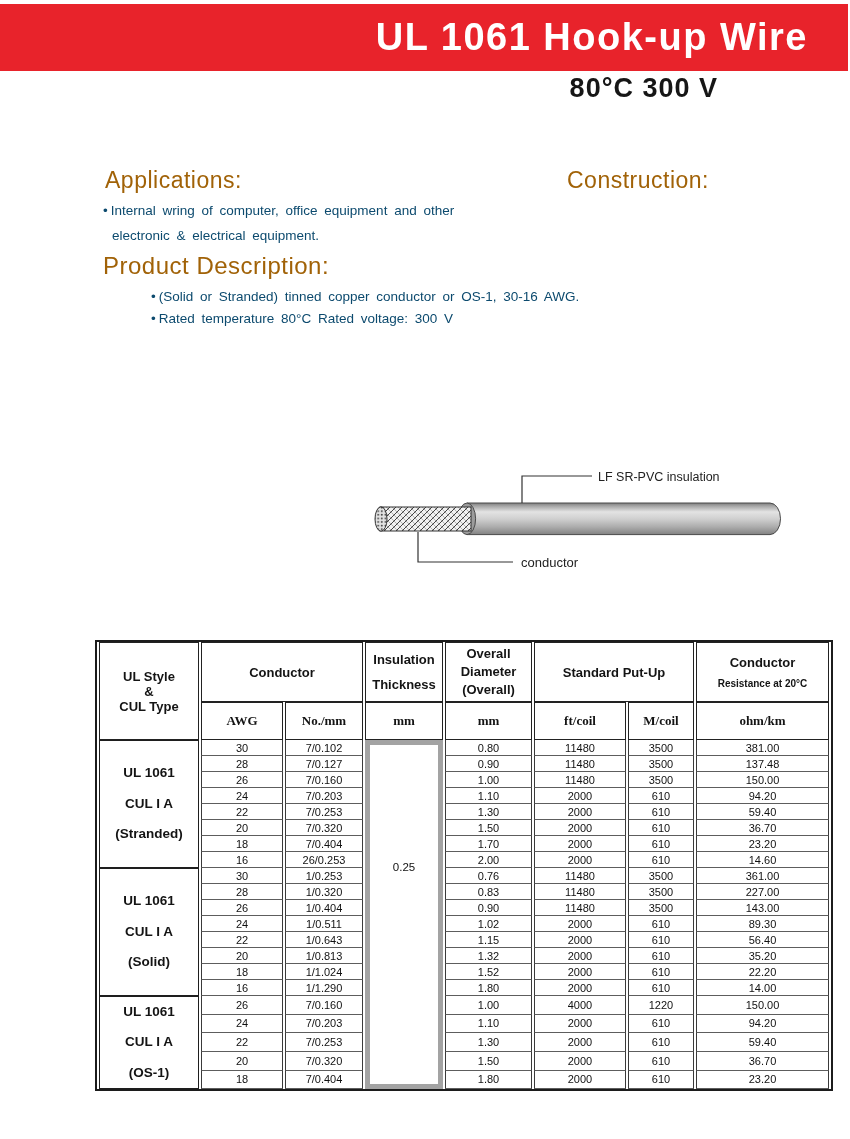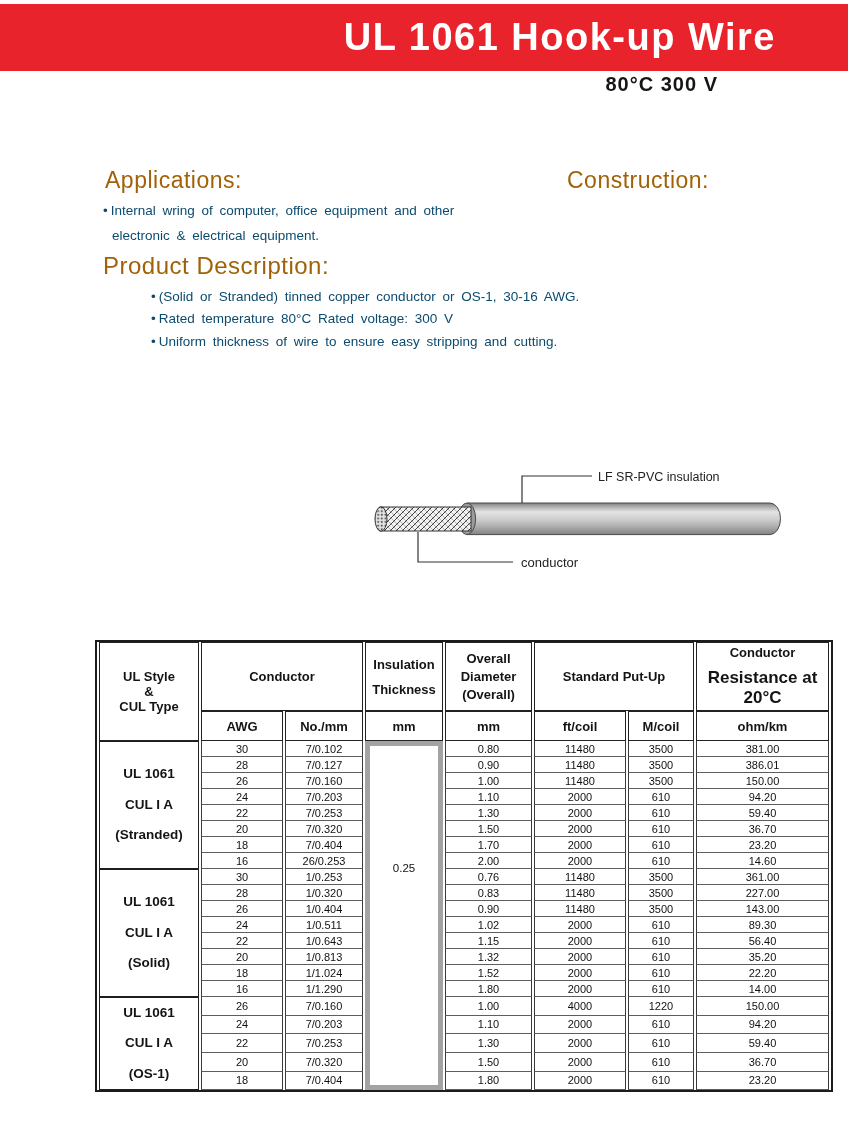--- a/index.html
+++ b/index.html
@@ -8,26 +8,26 @@
     width:850px; height:1139px; position:relative;
     font-family:"Liberation Sans", sans-serif; color:#222;
     overflow:hidden;
   }
   
   .banner {
     position:absolute; left:0; top:4px; width:848px; height:67px;
     background:#e8232b;
   }
   .banner-title {
-    line-height:67px; text-align:right; padding-right:72px;
+    line-height:67px; text-align:right; padding-right:40px;
     color:#ffffff; font-size:38px; font-weight:bold; letter-spacing:1.5px;
   }
   .subtitle {
     position:absolute; top:73px; right:132px;
-    font-size:20px; font-weight:bold; color:#161616; letter-spacing:1px;
+    font-size:27px; font-weight:bold; color:#161616; letter-spacing:1px;
   }
   
   .red-heading {
     position:absolute; color:#a16207; font-size:23px; letter-spacing:0.5px;
     font-weight:normal;
   }
   #apps-heading { left:105px; top:167px; }
   #construction-heading { left:567px; top:167px; }
   #proddesc-heading { left:103px; top:252px; font-size:24px; }
   .bullet-block { position:absolute; font-size:13.5px; color:#0c4a6e; }
@@ -44,24 +44,24 @@
     border-collapse:separate; border-spacing:2px 0;
     border:2px solid #1c1c1c; table-layout:fixed; width:716px;
     background:#ffffff;
   }
   .wiretable th {
     border:1px solid #222; font-size:13px; font-weight:bold;
     text-align:center; vertical-align:middle; color:#141414;
     background:#ffffff; padding:2px 0;
   }
   .wiretable thead tr.hrow1 th { height:56px; }
-  .wiretable thead tr.hrow2 th { height:30px; }
+  .wiretable thead tr.hrow2 th { height:38px;font-family:Liberation Serif, serif; }
   th.ins-head { line-height:25px; }
   th.dia-head { line-height:18px; }
-  th.res-head .res-line2 { font-size:17px; margin-top:8px; }
+  th.res-head .res-line2 { font-size:10px; margin-top:8px; }
   .wiretable td {
     border-left:1px solid #3a3a3a; border-right:1px solid #3a3a3a;
     border-bottom:1px solid #5d5d5d; border-top:none;
     height:16px; text-align:center; vertical-align:middle;
     font-size:11px; color:#111; padding:0;
   }
   .wiretable td.group-label {
     border:1px solid #1e1e1e; font-weight:bold; font-size:13.5px;
     line-height:2.25; vertical-align:middle; color:#141414;
   }
@@ -81,21 +81,20 @@
 <div id="apps-heading" class="red-heading">Applications:</div>
 <div id="construction-heading" class="red-heading">Construction:</div>
 <div id="apps-bullets" class="bullet-block">
     <div class="bullet">Internal wring of computer, office equipment and other electronic &amp; electrical equipment.</div>
   </div>
 
 <div id="proddesc-heading" class="red-heading">Product Description:</div>
 <div id="proddesc-bullets" class="bullet-block">
     <div class="bullet">(Solid or Stranded) tinned copper conductor or OS-1, 30-16 AWG.</div>
     <div class="bullet">Rated temperature 80°C Rated voltage: 300 V</div>
-    <div class="bullet">Uniform thickness of wire to ensure easy stripping and cutting.</div>
   </div>
 
 <svg class="diagram" viewBox="0 0 450 132">
   <defs>
     <linearGradient id="insGrad" x1="0" y1="0" x2="0" y2="1">
       <stop offset="0" stop-color="#7e7e7e"></stop>
       <stop offset="0.10" stop-color="#a7a7a7"></stop>
       <stop offset="0.28" stop-color="#e3e3e3"></stop>
       <stop offset="0.50" stop-color="#d0d0d0"></stop>
       <stop offset="0.75" stop-color="#adadad"></stop>
@@ -184,21 +183,21 @@
           <td>11480</td>
           <td>3500</td>
           <td>381.00</td>
         </tr>
         <tr>
           <td>28</td>
           <td>7/0.127</td>
           <td>0.90</td>
           <td>11480</td>
           <td>3500</td>
-          <td>386.01</td>
+          <td>137.48</td>
         </tr>
         <tr>
           <td>26</td>
           <td>7/0.160</td>
           <td>1.00</td>
           <td>11480</td>
           <td>3500</td>
           <td>150.00</td>
         </tr>
         <tr>

